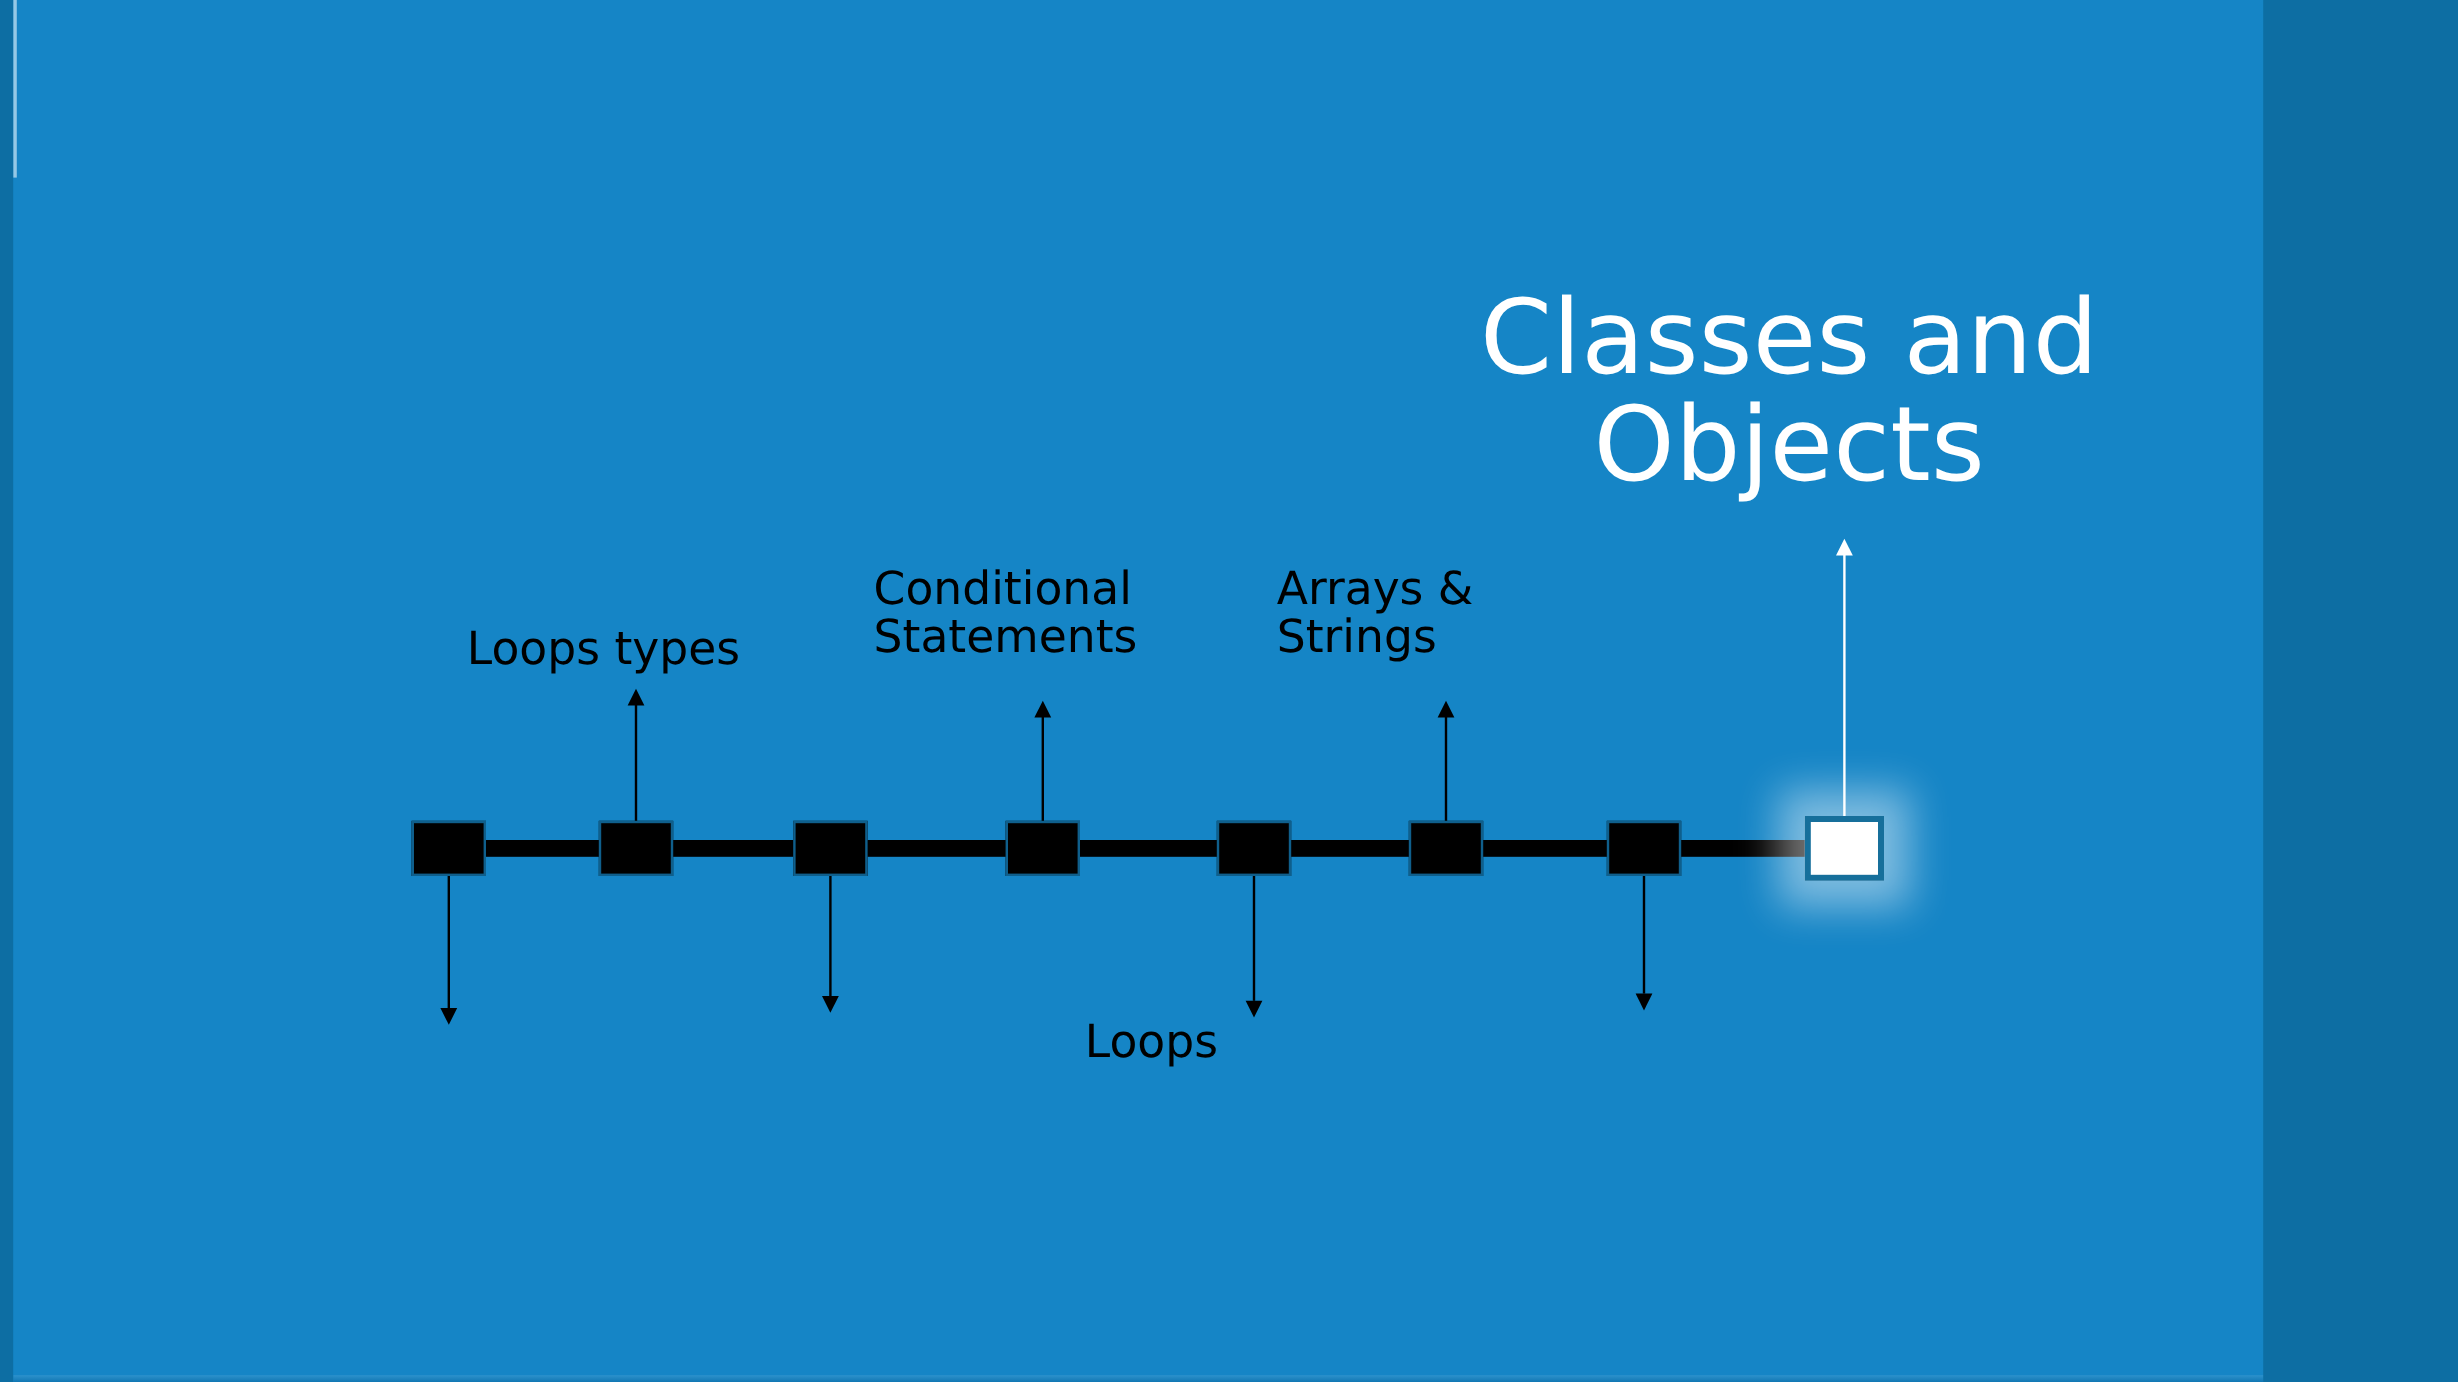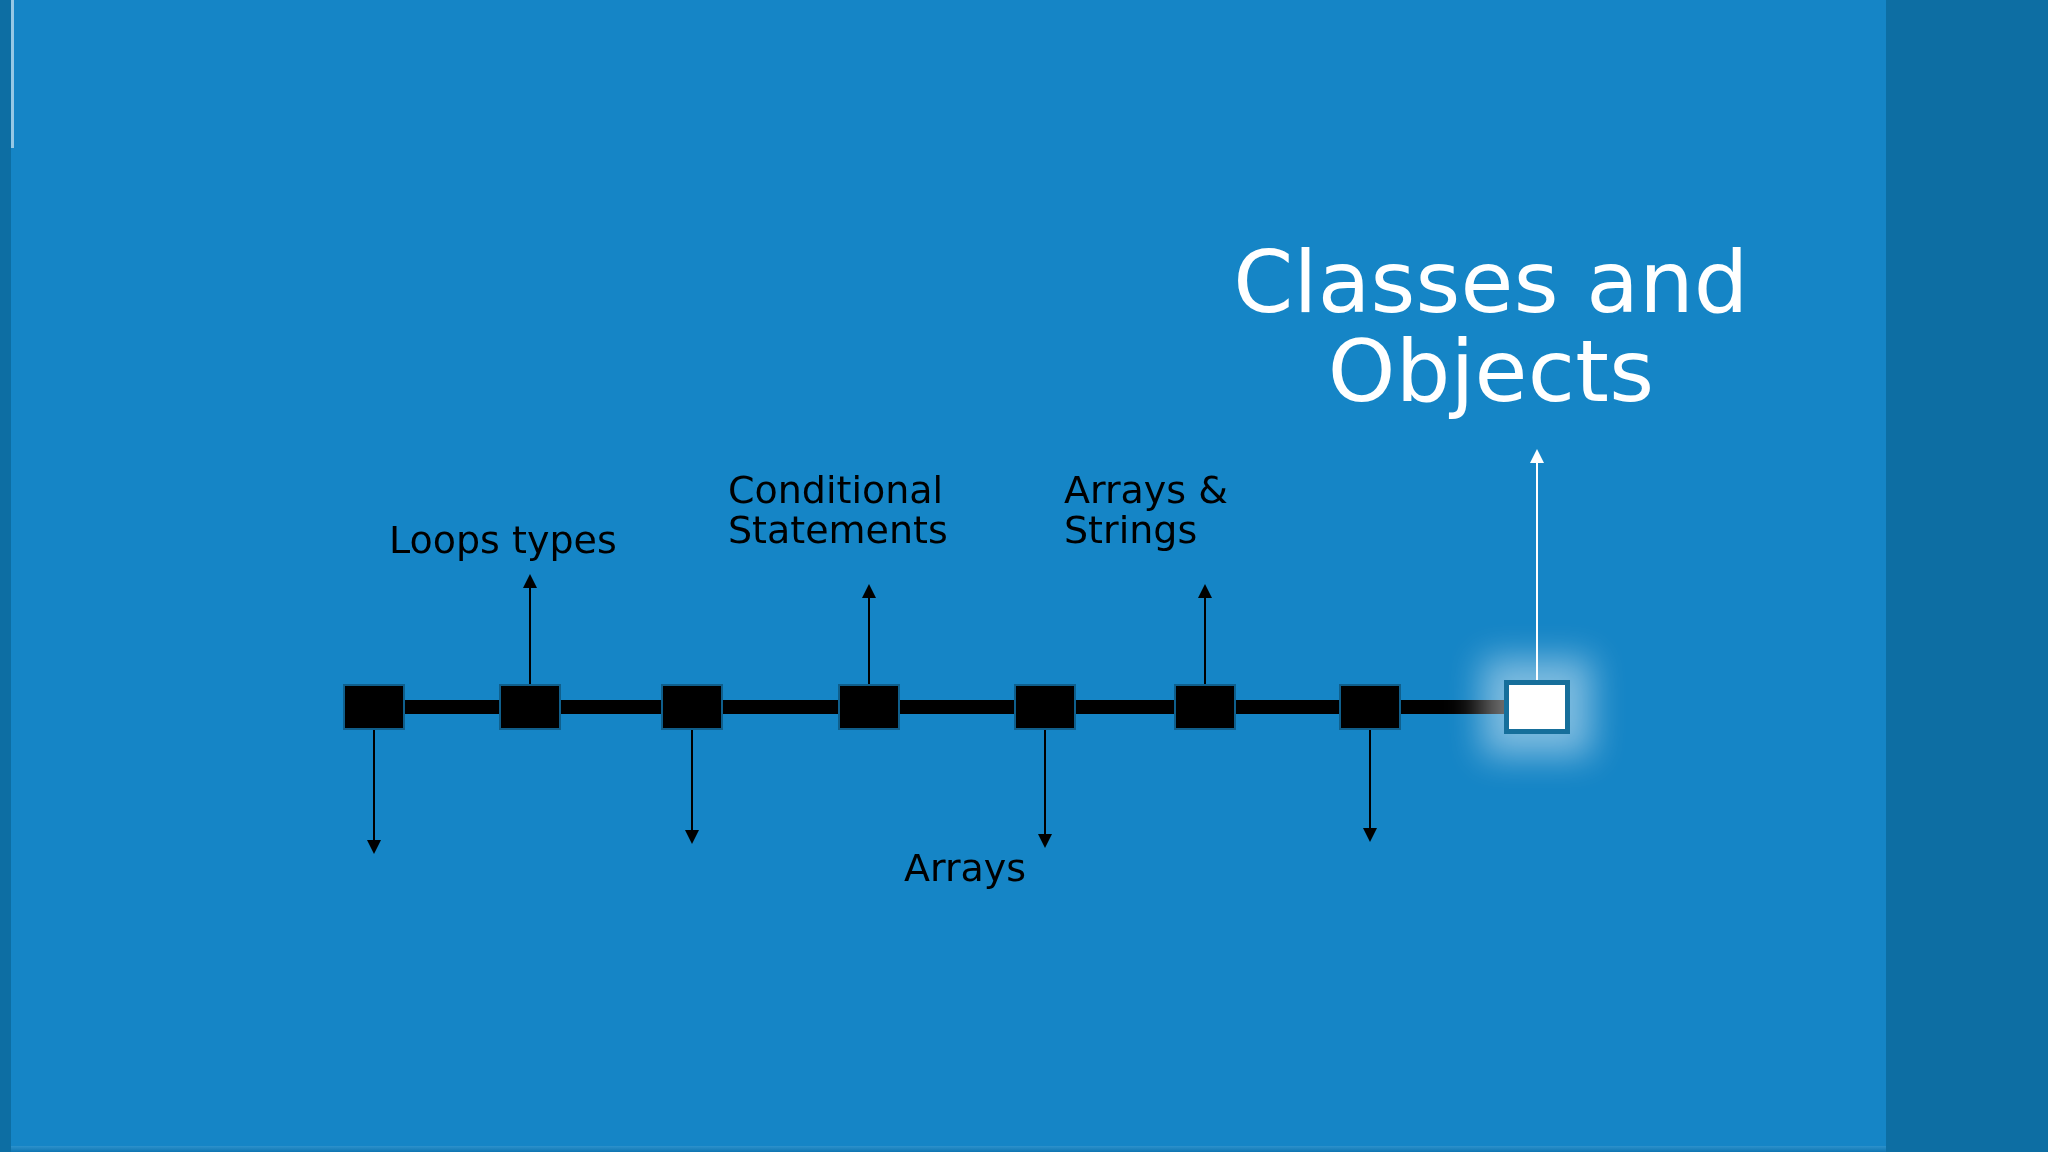--- a/index.html
+++ b/index.html
@@ -149,21 +149,21 @@
 
     <div class="node" style="left:827px;"></div>
     <div class="conn" style="left:857px; top:597px; height:87px;"></div>
     <div class="arrowhead up" style="left:851px; top:584px;"></div>
     <div class="label" style="left:717px; top:470px; width:280px;">Conditional
 Statements</div>
 
     <div class="node" style="left:1003px;"></div>
     <div class="conn" style="left:1033px; top:730px; height:104px;"></div>
     <div class="arrowhead down" style="left:1027px; top:834px;"></div>
-    <div class="label" style="left:893px; top:848px; width:280px;">Arrays</div>
+    <div class="label" style="left:893px; top:848px; width:280px;">Loops</div>
 
     <div class="node" style="left:1163px;"></div>
     <div class="conn" style="left:1193px; top:597px; height:87px;"></div>
     <div class="arrowhead up" style="left:1187px; top:584px;"></div>
     <div class="label" style="left:1053px; top:470px; width:280px;">Arrays &amp;
 Strings</div>
 
     <div class="node" style="left:1328px;"></div>
     <div class="conn" style="left:1358px; top:730px; height:98px;"></div>
     <div class="arrowhead down" style="left:1352px; top:828px;"></div>

